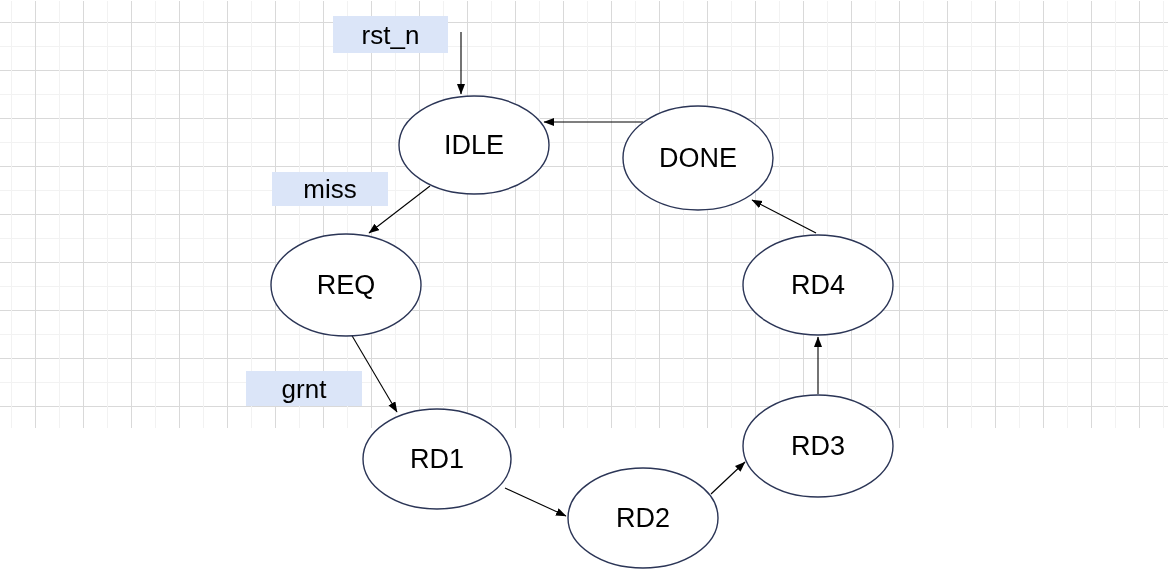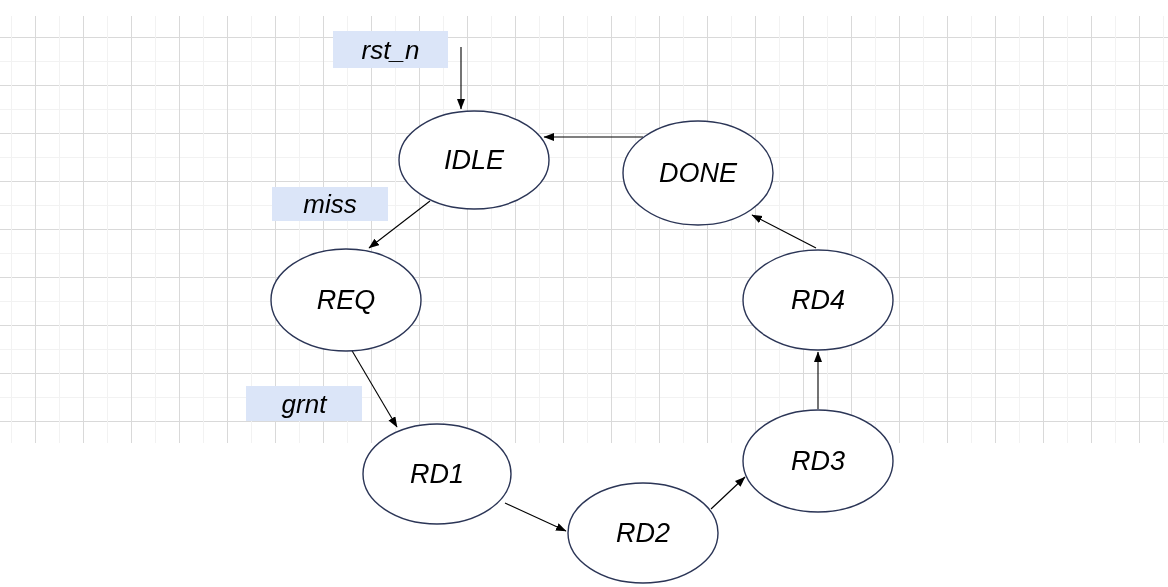--- a/index.html
+++ b/index.html
@@ -5,32 +5,31 @@
   html, body {
     margin: 0;
     padding: 0;
     width: 1168px;
     height: 587px;
     overflow: hidden;
     font-family: "Liberation Sans", sans-serif;
   }
   .canvas {
     position: absolute;
-    left: 0; top: 16px;
+    left: 0; top: 1px;
     width: 1168px;
     height: 427px;
     background-color: var(--canvas-bg, #ffffff);
     background-image:
       linear-gradient(90deg, var(--grid-major, #d9d9d9) 1px, transparent 1px),
       linear-gradient(90deg, var(--grid-minor, #f1f1f1) 1px, transparent 1px),
       linear-gradient(var(--grid-major, #d9d9d9) 1px, transparent 1px),
       linear-gradient(var(--grid-minor, #f1f1f1) 1px, transparent 1px);
     background-size: 48px 48px, 48px 48px, 48px 48px, 48px 48px;
     background-position: 35px 0, 11px 0, 0 21px, 0 45px;
-    font-style: italic;
   }
   svg.diagram {
     position: absolute;
     left: 0; top: 0;
   }
   .state-ellipse {
     fill: var(--state-fill, #ffffff);
     stroke: var(--state-stroke, #2b3556);
     stroke-width: 1.4;
   }

